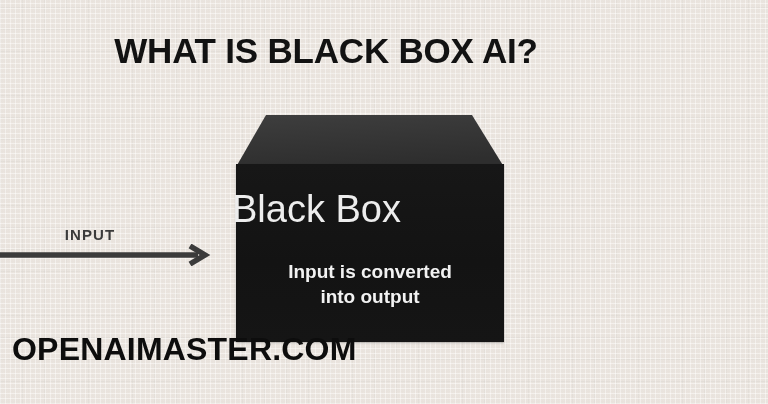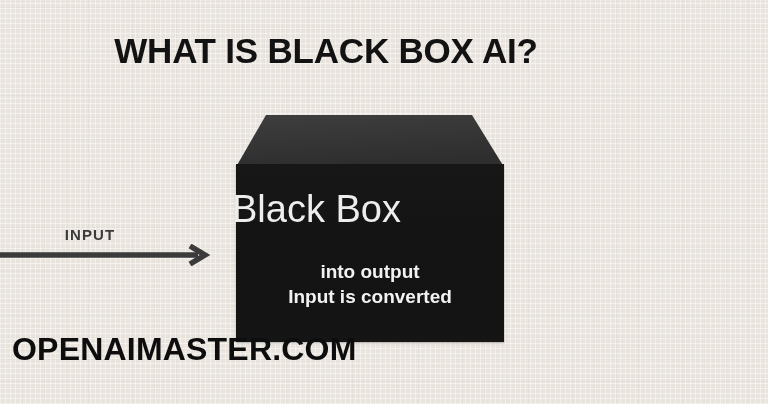--- a/index.html
+++ b/index.html
@@ -170,21 +170,21 @@
         <linearGradient id="topgrad" x1="0" y1="0" x2="0.25" y2="1">
           <stop offset="0%" stop-color="#3e3e3e"></stop>
           <stop offset="100%" stop-color="#2e2e2e"></stop>
         </linearGradient>
       </defs>
       <polygon points="34,5 240,5 272,57 4,57" fill="url(#topgrad)"></polygon>
     </svg>
     <div class="box-front"></div>
     <div class="box-label-main">Black Box</div>
     <div class="box-label-sub">
+      <div>Input is converted</div>
       <div>into output</div>
-      <div>Input is converted</div>
     </div>
   </div>
 
 
   <div class="footer">OPENAIMASTER.COM</div>
 
 </div>
 
 </body></html>

